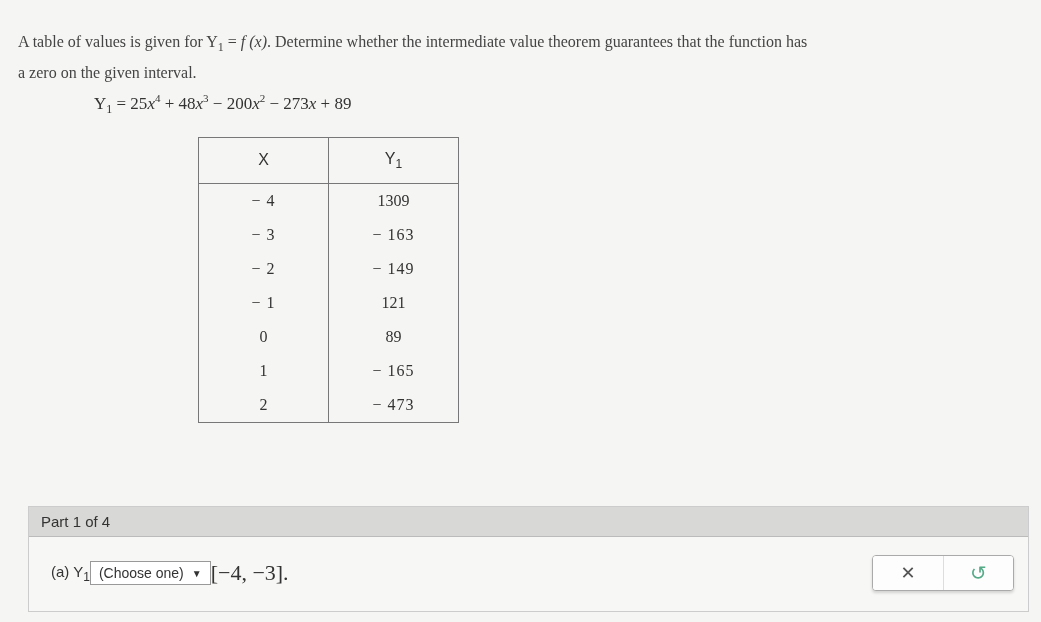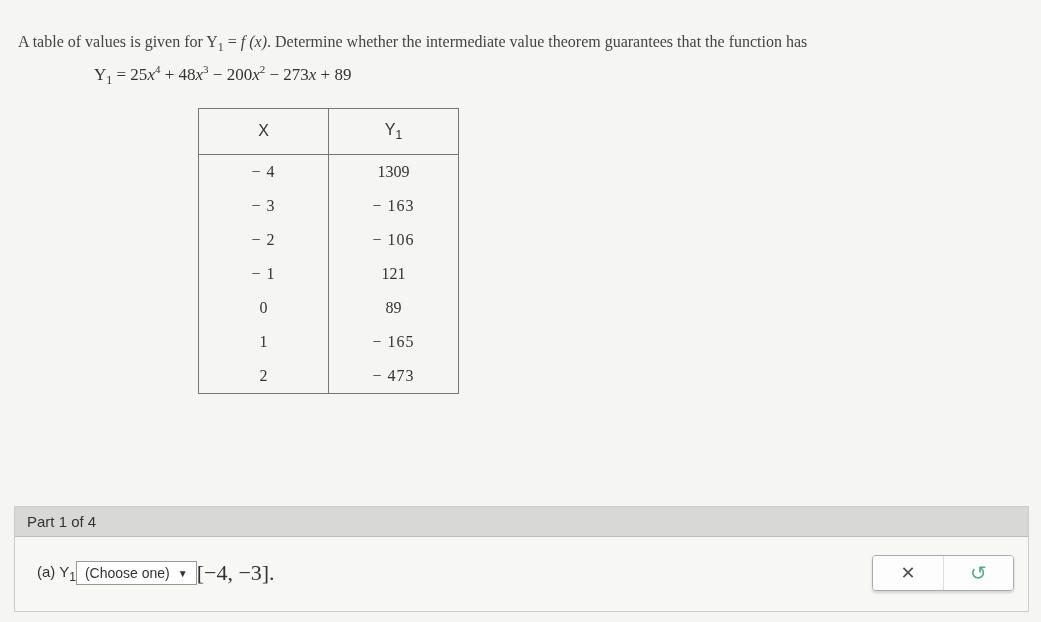--- a/index.html
+++ b/index.html
@@ -9,40 +9,41 @@
 .sub{vertical-align:sub;font-size:12px}
 .sup{vertical-align:super;font-size:11px}
 .formula{font-size:17px;margin-left:76px;margin-top:4px;font-style:italic;font-family:'Times New Roman',serif}
 .table-wrap{margin-left:180px;margin-top:20px}
 table{border-collapse:collapse}
 th,td{text-align:center;padding:8px 0;font-size:16px;font-family:'Times New Roman',serif}
 .col-x{width:130px;border-left:1px solid #777;border-right:1px solid #777}
 .col-y{width:130px;border-right:1px solid #777}
 thead th{border-top:1px solid #777;border-bottom:1px solid #777;padding:12px 0;font-weight:normal;font-family:Arial,sans-serif}
 tbody tr:last-child td{border-bottom:1px solid #777}
-.part-box{position:absolute;left:14px;right:12px;bottom:10px;background:#f7f7f5;border:1px solid #ccc}
+.part-box{position:absolute;left:28px;right:12px;bottom:10px;background:#f7f7f5;border:1px solid #ccc}
 .part-header{background:#d8d8d6;border-bottom:1px solid #bbb;padding:6px 12px;font-family:Arial,sans-serif;font-size:15px;color:#333}
 .part-body{padding:18px 14px 20px 22px;display:flex;align-items:center;font-family:Arial,sans-serif;font-size:15px}
 .dd{border:1px solid #999;background:#fff;padding:3px 8px;display:inline-flex;align-items:center;gap:8px;font-size:14px;cursor:pointer}
 .dd .tri{font-size:10px}
 .intv{font-family:'Times New Roman',serif;font-size:22px}
 .btn-group{margin-left:auto;display:flex;border:1px solid #aaa;border-radius:4px;overflow:hidden;background:#fff;box-shadow:0 2px 3px rgba(0,0,0,.15)}
 .btn{width:70px;height:34px;display:flex;align-items:center;justify-content:center;font-size:18px;background:#fdfdfd;cursor:pointer;border:none}
 .btn+.btn{border-left:1px solid #ddd}
 .x-ic{font-family:Arial,sans-serif;color:#555}
 .re-ic{color:#5a8;font-size:20px}
 .minus{letter-spacing:1px}
 </style>
 </head>
 <body>
 
 <div class="content">
   <p class="problem-text">
     <span>A table of values is given for Y</span><span class="sub">1</span><span> = </span><i>f (x)</i><span>. Determine whether the intermediate value theorem guarantees that the function has</span>
     <br>
+    <span>a zero on the given interval.</span>
   </p>
 
   <p class="formula">
     <span style="font-style:normal">Y</span><span class="sub" style="font-style:normal">1</span><span style="font-style:normal"> = 25</span><span>x</span><span class="sup" style="font-style:normal">4</span><span style="font-style:normal"> + 48</span><span>x</span><span class="sup" style="font-style:normal">3</span><span style="font-style:normal"> − 200</span><span>x</span><span class="sup" style="font-style:normal">2</span><span style="font-style:normal"> − 273</span><span>x</span><span style="font-style:normal"> + 89</span>
   </p>
 
   <div class="table-wrap">
     <table>
       <thead>
         <tr>
@@ -56,21 +57,21 @@
         <tr>
             <td class="col-x minus">− 4</td>
             <td class="col-y">1309</td>
           </tr>
         <tr>
             <td class="col-x minus">− 3</td>
             <td class="col-y minus">− 163</td>
           </tr>
         <tr>
             <td class="col-x minus">− 2</td>
-            <td class="col-y minus">− 106</td>
+            <td class="col-y minus">− 149</td>
           </tr>
         <tr>
             <td class="col-x minus">− 1</td>
             <td class="col-y">121</td>
           </tr>
         <tr>
             <td class="col-x">0</td>
             <td class="col-y">89</td>
           </tr>
         <tr>

